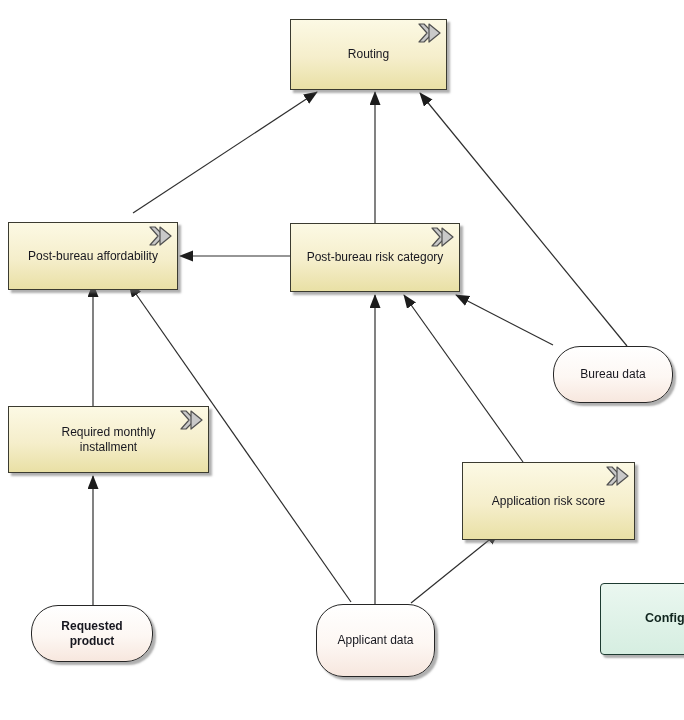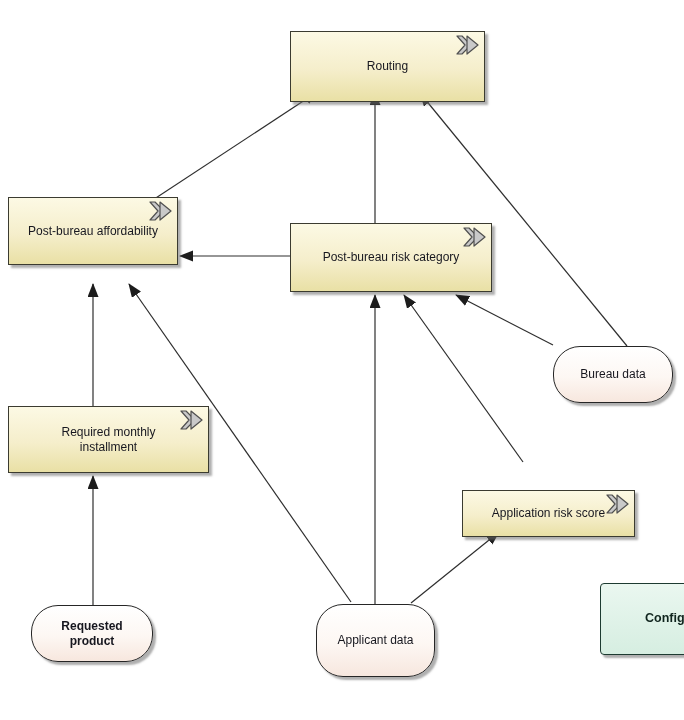--- a/index.html
+++ b/index.html
@@ -81,61 +81,61 @@
       <line x1="290" y1="256" x2="180" y2="256" class="edge-line" marker-end="url(#arrowhead)"></line>
       <line x1="553" y1="345" x2="456" y2="295" class="edge-line" marker-end="url(#arrowhead)"></line>
       <line x1="523" y1="462" x2="404" y2="295" class="edge-line" marker-end="url(#arrowhead)"></line>
       <line x1="375" y1="604" x2="375" y2="295" class="edge-line" marker-end="url(#arrowhead)"></line>
       <line x1="351" y1="602" x2="129" y2="284" class="edge-line" marker-end="url(#arrowhead)"></line>
       <line x1="411" y1="603" x2="499" y2="532" class="edge-line" marker-end="url(#arrowhead)"></line>
       <line x1="93" y1="605" x2="93" y2="476" class="edge-line" marker-end="url(#arrowhead)"></line>
       <line x1="93" y1="406" x2="93" y2="284" class="edge-line" marker-end="url(#arrowhead)"></line>
     </svg>
 
-  <div class="node decision" style="left:290px; top:19px; width:195px; height:71px;margin-top:12px;">
+  <div class="node decision" style="left:290px; top:19px; width:157px; height:71px;">
     <span class="dbl-chevron">
       <svg width="24" height="20" viewBox="0 0 24 20">
         <polygon points="1,1 6,1 15,10 6,19 1,19 9,10" fill="#c9c9c9" stroke="#4f4f4f" stroke-width="1.2" stroke-linejoin="round"></polygon>
         <polygon points="11,1 22,10 11,19" fill="#c9c9c9" stroke="#4f4f4f" stroke-width="1.2" stroke-linejoin="round"></polygon>
       </svg>
     </span>
     <span class="lbl">Routing</span>
   </div>
 
-  <div class="node decision" style="left:8px; top:197px; width:170px; height:68px;">
+  <div class="node decision" style="left:8px; top:222px; width:170px; height:68px;">
     <span class="dbl-chevron">
       <svg width="24" height="20" viewBox="0 0 24 20">
         <polygon points="1,1 6,1 15,10 6,19 1,19 9,10" fill="#c9c9c9" stroke="#4f4f4f" stroke-width="1.2" stroke-linejoin="round"></polygon>
         <polygon points="11,1 22,10 11,19" fill="#c9c9c9" stroke="#4f4f4f" stroke-width="1.2" stroke-linejoin="round"></polygon>
       </svg>
     </span>
     <span class="lbl">Post-bureau affordability</span>
   </div>
 
-  <div class="node decision" style="left:290px; top:223px; width:202px; height:69px;">
+  <div class="node decision" style="left:290px; top:223px; width:170px; height:69px;">
     <span class="dbl-chevron">
       <svg width="24" height="20" viewBox="0 0 24 20">
         <polygon points="1,1 6,1 15,10 6,19 1,19 9,10" fill="#c9c9c9" stroke="#4f4f4f" stroke-width="1.2" stroke-linejoin="round"></polygon>
         <polygon points="11,1 22,10 11,19" fill="#c9c9c9" stroke="#4f4f4f" stroke-width="1.2" stroke-linejoin="round"></polygon>
       </svg>
     </span>
     <span class="lbl">Post-bureau risk category</span>
   </div>
 
   <div class="node decision" style="left:8px; top:406px; width:201px; height:67px;">
     <span class="dbl-chevron">
       <svg width="24" height="20" viewBox="0 0 24 20">
         <polygon points="1,1 6,1 15,10 6,19 1,19 9,10" fill="#c9c9c9" stroke="#4f4f4f" stroke-width="1.2" stroke-linejoin="round"></polygon>
         <polygon points="11,1 22,10 11,19" fill="#c9c9c9" stroke="#4f4f4f" stroke-width="1.2" stroke-linejoin="round"></polygon>
       </svg>
     </span>
     <span class="lbl" style="max-width:120px;">Required monthly installment</span>
   </div>
 
-  <div class="node decision" style="left:462px; top:462px; width:173px; height:47px;margin-top:28px;">
+  <div class="node decision" style="left:462px; top:462px; width:173px; height:78px;">
     <span class="dbl-chevron">
       <svg width="24" height="20" viewBox="0 0 24 20">
         <polygon points="1,1 6,1 15,10 6,19 1,19 9,10" fill="#c9c9c9" stroke="#4f4f4f" stroke-width="1.2" stroke-linejoin="round"></polygon>
         <polygon points="11,1 22,10 11,19" fill="#c9c9c9" stroke="#4f4f4f" stroke-width="1.2" stroke-linejoin="round"></polygon>
       </svg>
     </span>
     <span class="lbl">Application risk score</span>
   </div>
 
   <div class="node input-data" style="left:553px; top:346px; width:120px; height:57px;">

